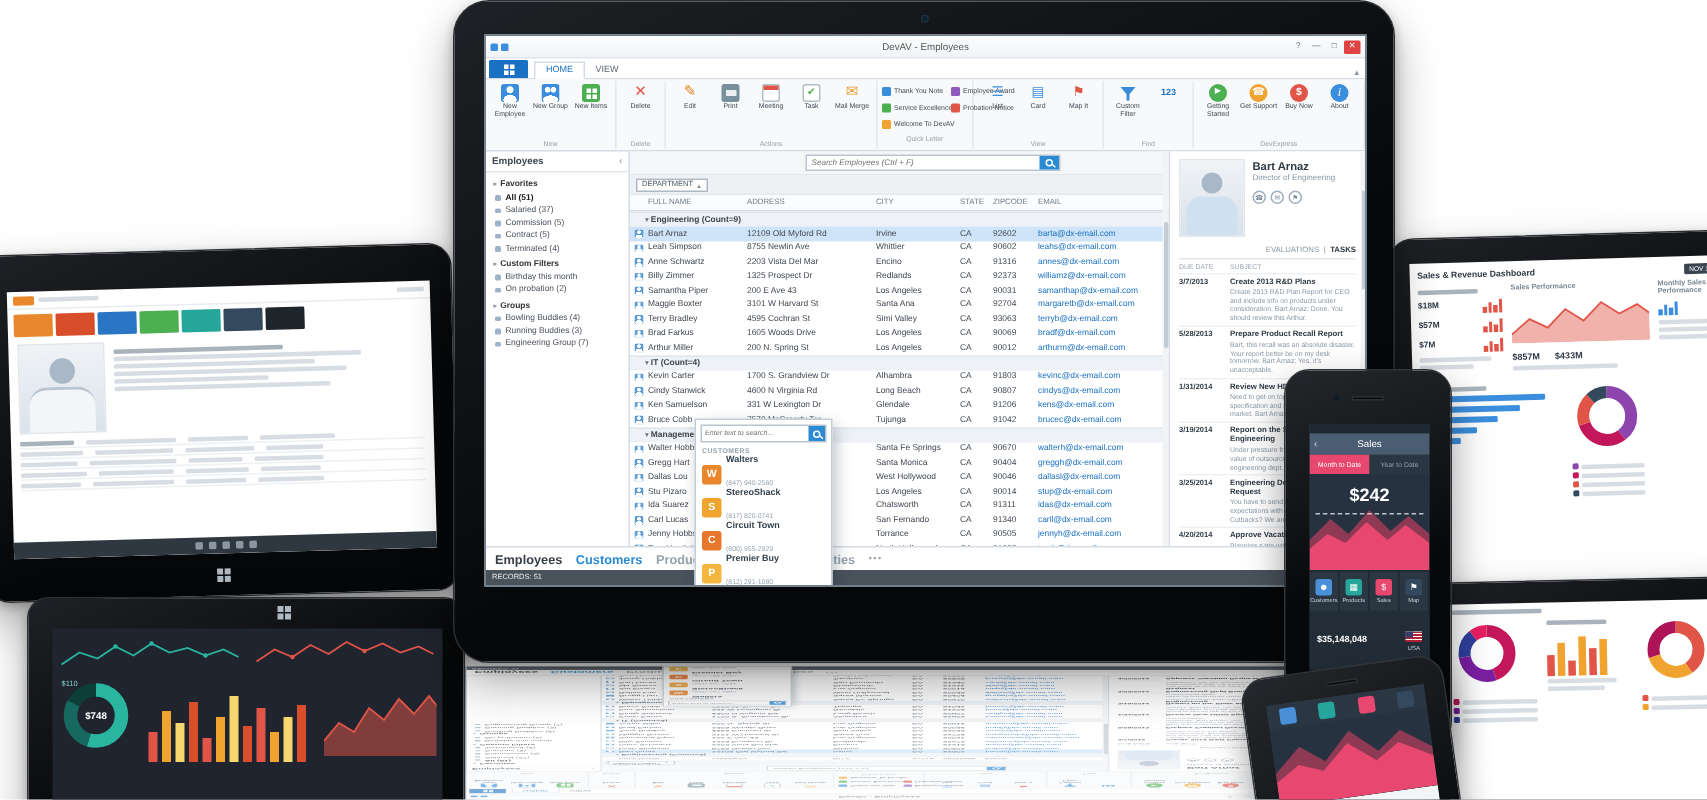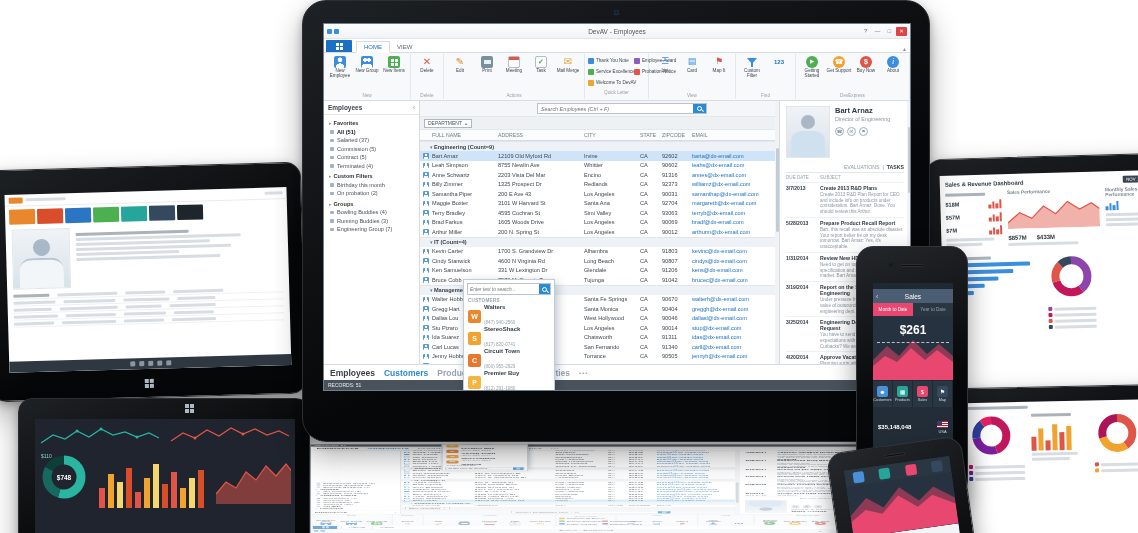--- a/index.html
+++ b/index.html
@@ -1962,21 +1962,21 @@
     <div class="p-seg">
       <span class="sg active">Month to Date</span>
       <span class="sg">Year to Date</span>
     </div>
     <div class="p-chart">
       <svg width="80" height="44" viewBox="0 0 80 44">
         <path d="M0,44 L0,24 L14,10 L26,20 L40,4 L54,18 L66,8 L80,20 L80,44 Z" fill="#8e3a55"></path>
         <path d="M0,44 L0,30 L12,20 L24,26 L38,12 L52,24 L64,14 L80,26 L80,44 Z" fill="#e8476f"></path>
       </svg>
       <span class="dash-line"></span>
-      <span class="p-val">$261</span>
+      <span class="p-val">$242</span>
     </div>
     <div class="p-tiles">
 
         <span class="p-tile">
           <span class="pt-ico" style="background: rgb(74, 144, 217);">☻</span>
           <span class="pt-lab">Customers</span>
         </span>
 
         <span class="p-tile">
           <span class="pt-ico" style="background: rgb(38, 166, 154);">▦</span>

